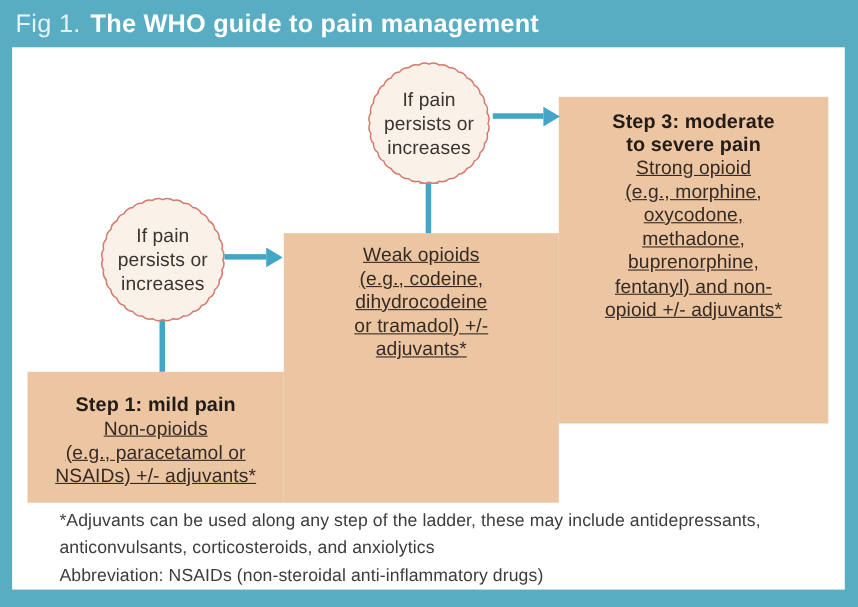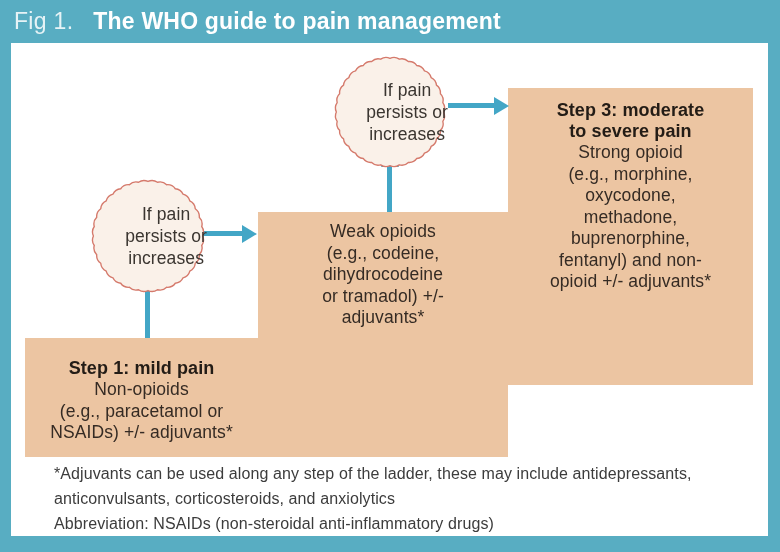--- a/index.html
+++ b/index.html
@@ -18,21 +18,21 @@
     background:#fff;
   }
   .page{
     position:relative;
     width:780px; height:552px;
     background: var(--teal);
     overflow:hidden;
   }
   .header{
     position:absolute; left:0; top:0; width:780px; height:43px;
-    display:flex; align-items:center; gap:20px;
+    display:flex; align-items:center; gap:9px;
     padding-left:14px;
     color:#fff;
   }
   .fig-label{
     font-size:23px;
     font-weight:400;
     color:rgba(255,255,255,0.85);
     letter-spacing:0.3px;
   }
   .fig-title{
@@ -57,27 +57,28 @@
     line-height:21px;
     color:var(--ink-bold);
     white-space:pre-line;
     letter-spacing:0.1px;
   }
   .step-body{
     font-size:17.5px;
     line-height:21.5px;
     white-space:pre-line;
     letter-spacing:0.1px;
+    text-decoration:underline;
   }
   .step1{ left:14px;  top:295px; width:233px; height:119px; padding-top:20px; }
   .step2{ left:247px; top:169px; width:250px; height:245px; padding-top:9px; }
   .step3{ left:497px; top:45px;  width:245px; height:297px; padding-top:12px; }
   .circle{
     position:absolute;
-    display:flex; align-items:center; justify-content:flex-end;
+    display:flex; align-items:center; justify-content:center;
   }
   .circle svg{ position:absolute; inset:0; width:100%; height:100%; }
   .circle1{ left:78px;  top:134px; width:118px; height:118px; }
   .circle2{ left:321px; top:11px;  width:116px; height:116px; }
   .circle-text{
     position:relative;
     font-size:17.5px;
     line-height:22px;
     text-align:center;
     color:#3a3530;

